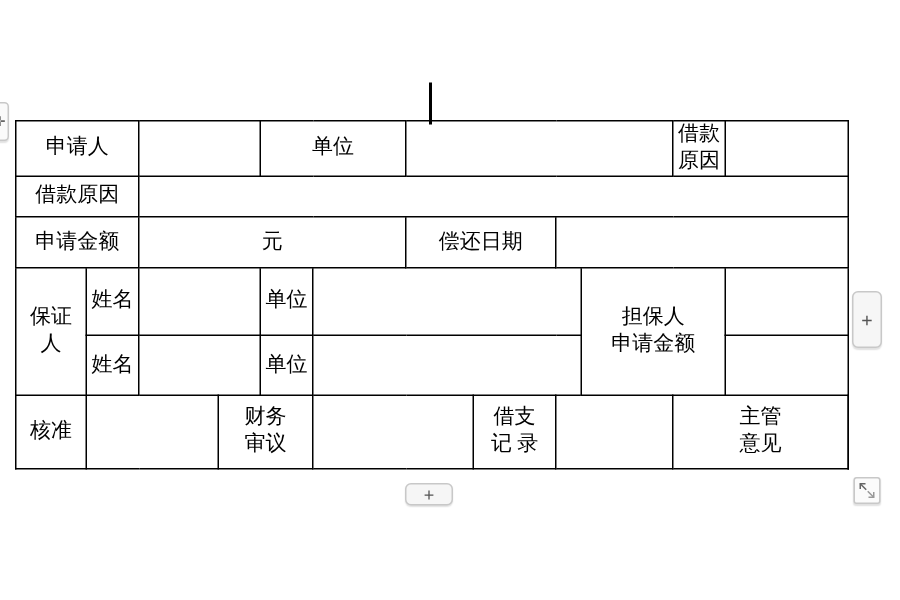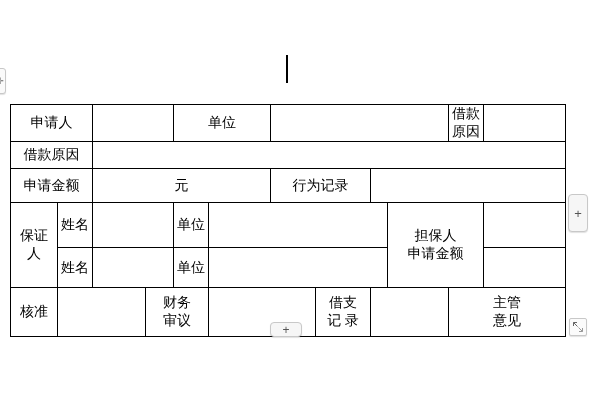--- a/index.html
+++ b/index.html
@@ -43,21 +43,21 @@
     height: 28px;
     background: #000000;
     vertical-align: -5px;
     margin-right: 1px;
   }
 
   
   #form-table {
     position: absolute;
     left: 10px;
-    top: 104px;
+    top: 80px;
     width: 555px;
     border-collapse: collapse;
     table-layout: fixed;
     padding-left: 17px;
   }
   #form-table td {
     border: 1px solid #000000;
     padding: 0 2px;
     font-size: 14px;
     line-height: 18px;
@@ -162,21 +162,21 @@
     </tr>
 
     <tr class="r-g">
       <td colspan="2">借款原因</td>
       <td colspan="10" class="blank"></td>
     </tr>
 
     <tr class="r-j">
       <td colspan="2">申请金额</td>
       <td colspan="4">元</td>
-      <td colspan="2">行为记录</td>
+      <td colspan="2">偿还日期</td>
       <td colspan="4" class="blank"></td>
     </tr>
 
     <tr class="r-k">
       <td rowspan="2" class="vert-label">
         <div>保证</div>
         <div>人</div>
       </td>
       <td>姓名</td>
       <td colspan="2" class="blank"></td>

